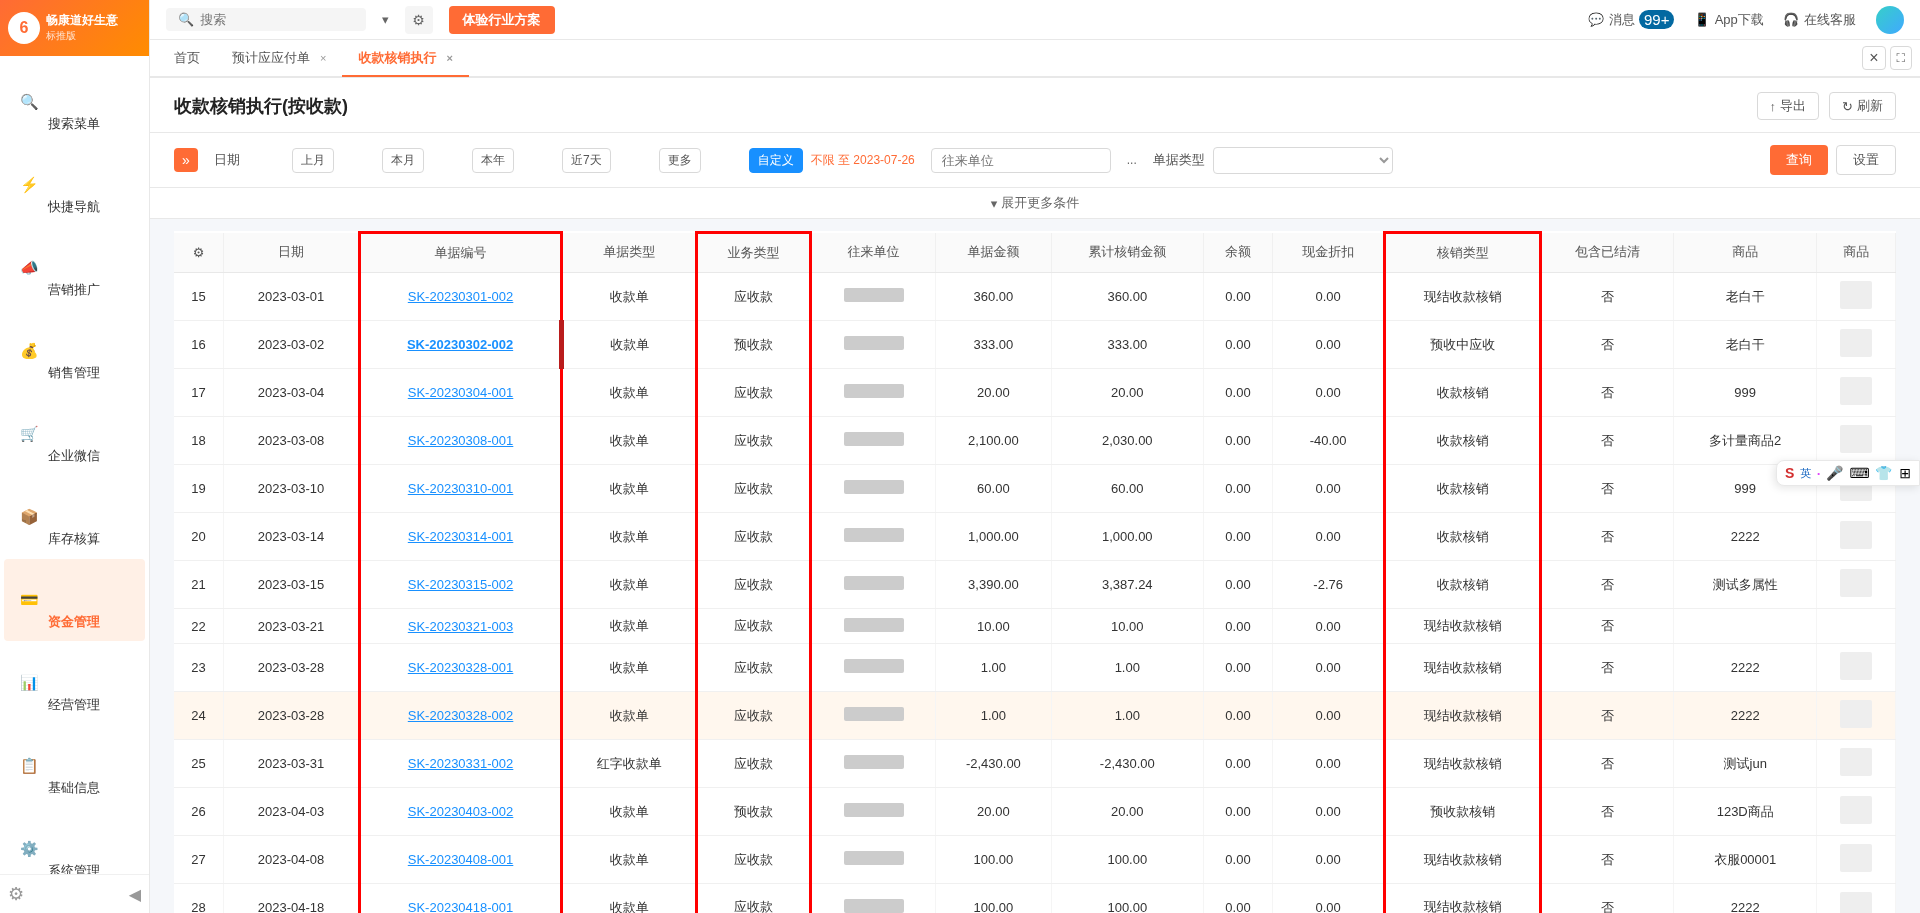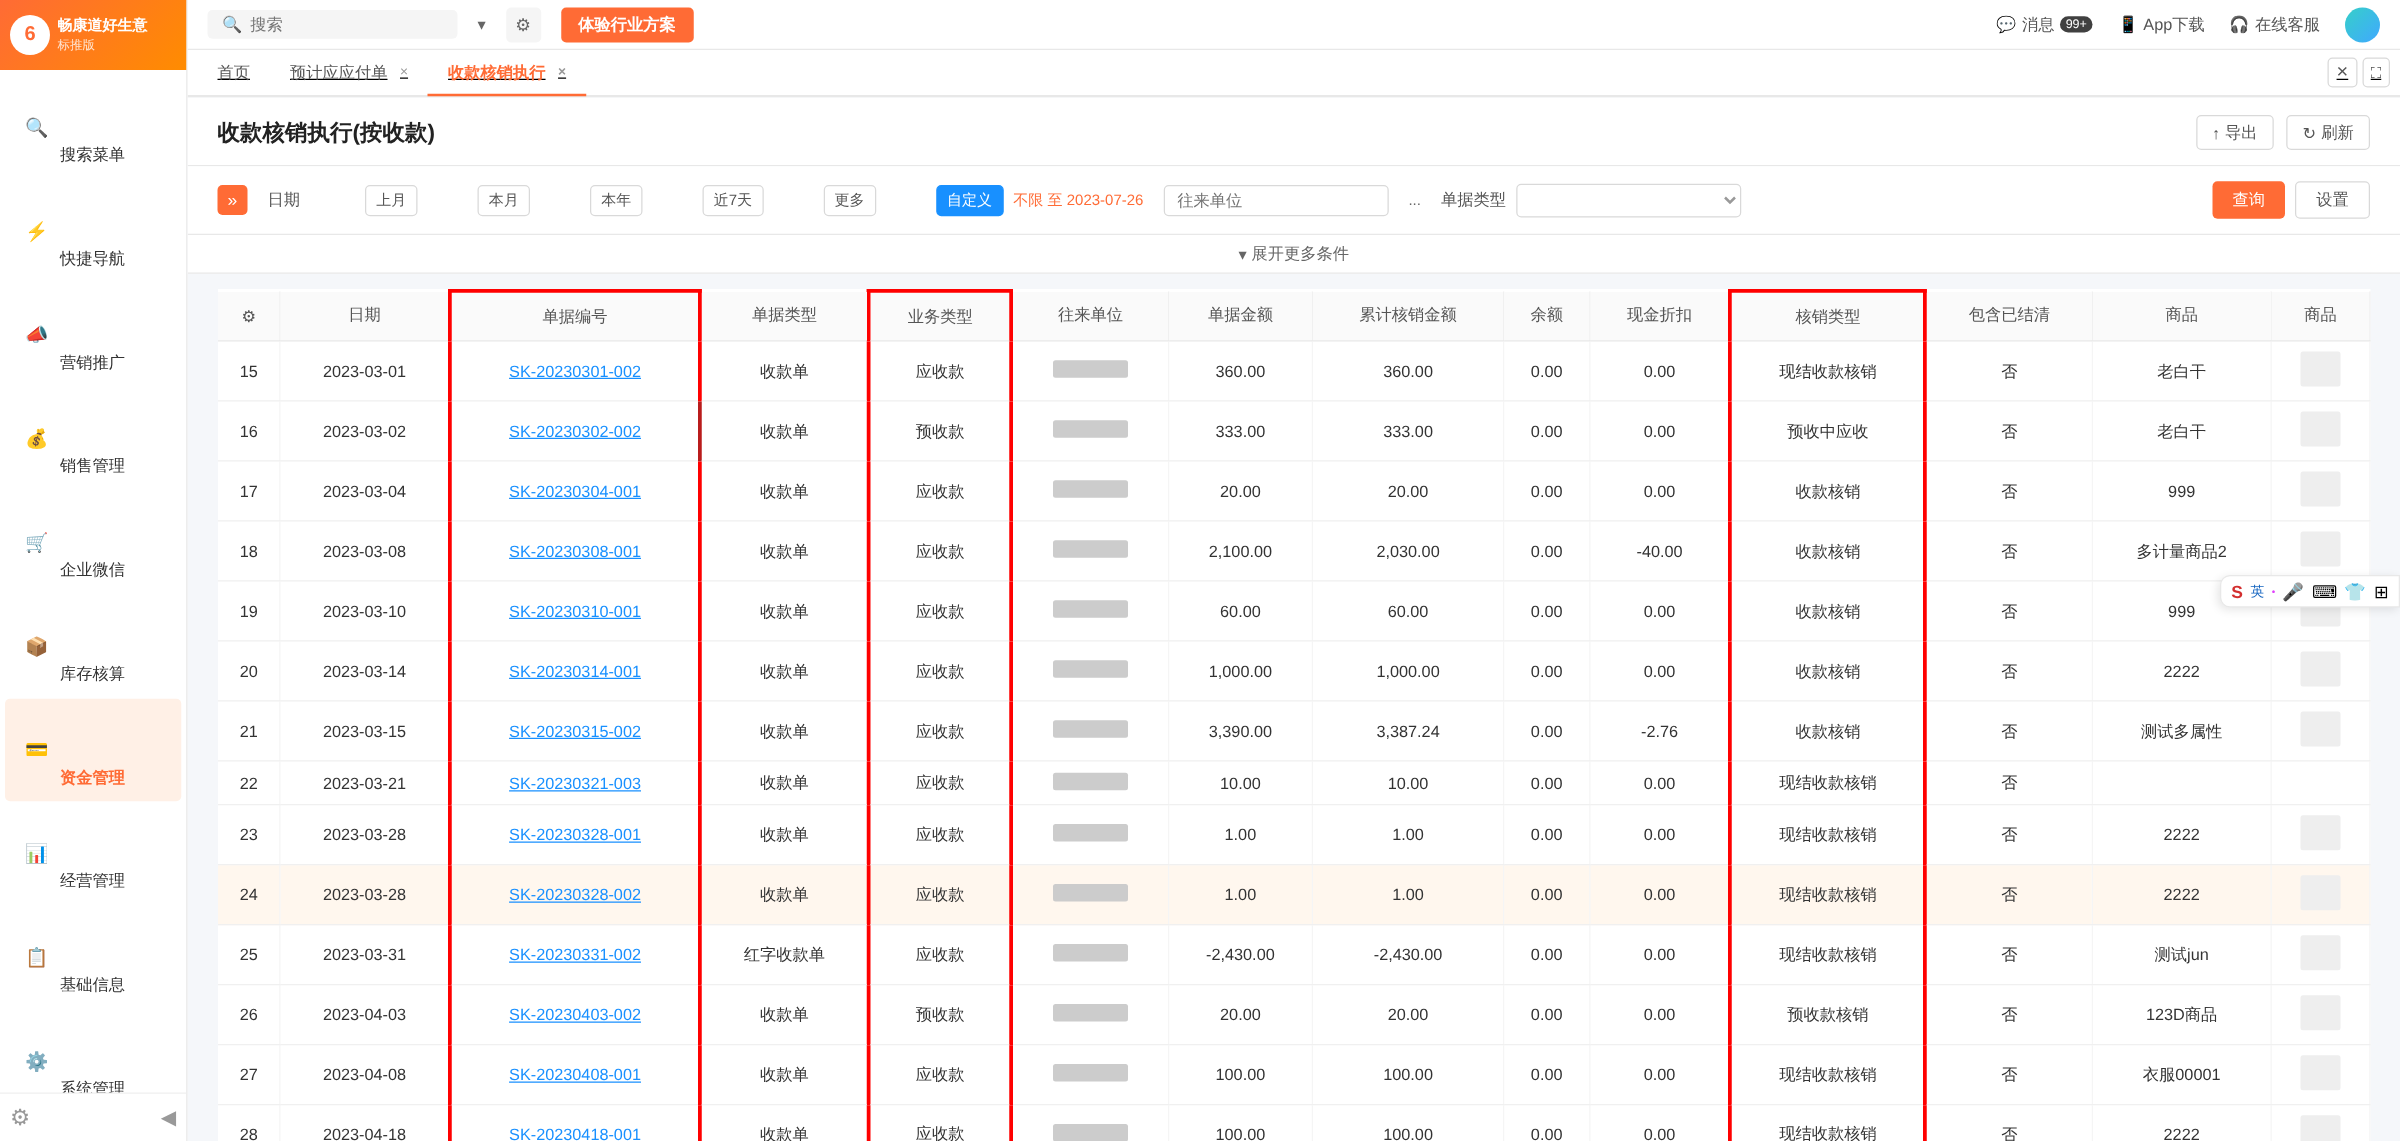--- a/index.html
+++ b/index.html
@@ -106,41 +106,40 @@
       margin-left: auto;
       display: flex;
       align-items: center;
       gap: 20px;
       color: #555;
     }
     .topbar-right-item {
       display: flex; align-items: center; gap: 4px; cursor: pointer;
     }
     .badge {
-      background: #404040;
+      background: #0369a1;
       color: #fff;
       border-radius: 10px;
-      font-size: 10px;
+      font-size: 15px;
       padding: 1px 5px;
       min-width: 18px;
       text-align: center;
     }
     .user-avatar {
       width: 28px; height: 28px; background: #ccc; border-radius: 50%;
     }
 
     
     .tabs-bar {
       background: #fff;
       border-bottom: 2px solid #e8e8e8;
       display: flex;
       align-items: center;
       padding: 0 8px;
       height: 38px;
-      text-decoration: underline;
     }
     .tab {
       display: flex; align-items: center; gap: 6px;
       padding: 8px 16px;
       cursor: pointer;
       color: #555;
       border-bottom: 2px solid transparent;
       margin-bottom: -2px;
       font-size: 13px;
     }
@@ -568,21 +567,21 @@
       <td style="border-left:3px solid red;border-right:3px solid red;">现结收款核销</td>
       <td>否</td>
       <td>老白干</td>
       <td>
         <span style="display:inline-block;width:32px;height:28px;background:#eee;border-radius:2px;"></span>
       </td>
     </tr>
             <tr>
       <td>16</td>
       <td>2023-03-02</td>
-      <td style="border-left:3px solid red;border-right:3px solid #b91c1c;">
+      <td style="border-left:3px solid red;border-right:5px solid #b91c1c;font-weight:bold;">
         <a class="link-text">SK-20230302-002</a>
       </td>
       <td>收款单</td>
       <td style="border-left:3px solid red;border-right:3px solid red;">预收款</td>
       <td>
         <span style="display:inline-block;width:60px;height:14px;background:#ccc;border-radius:2px;"></span>
       </td>
       <td class="">333.00</td>
       <td class="">333.00</td>
       <td>0.00</td>

